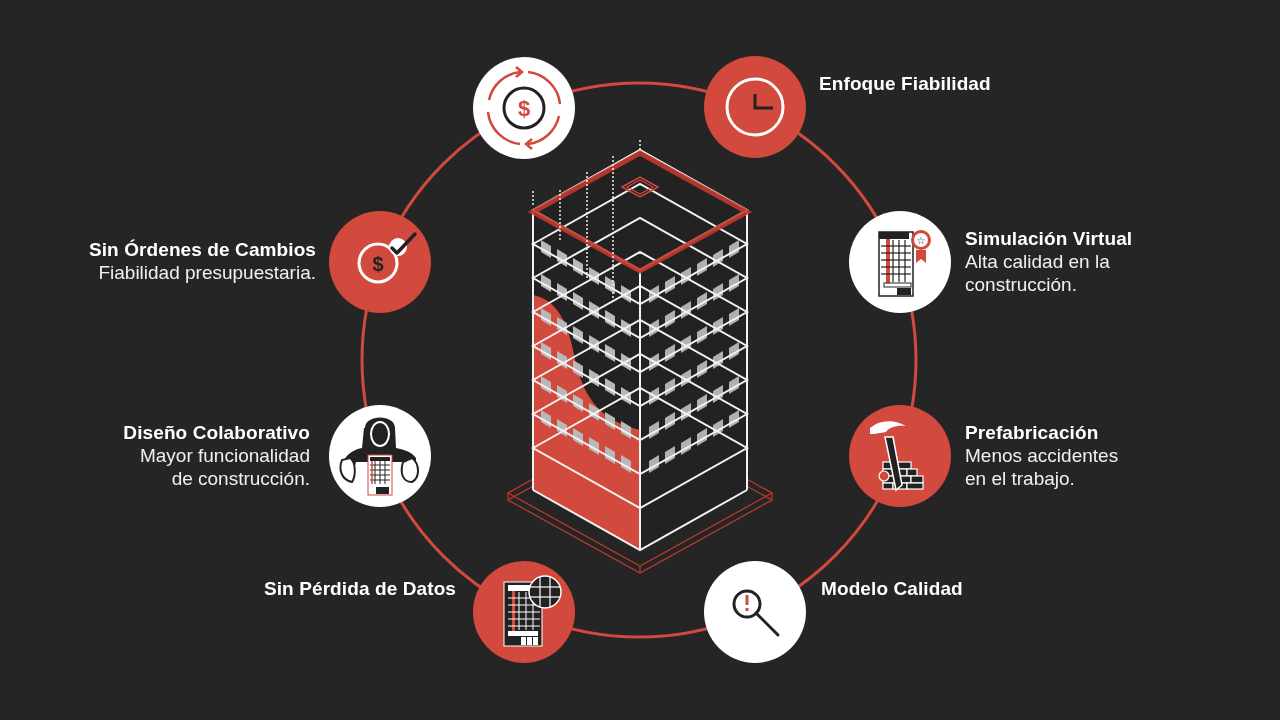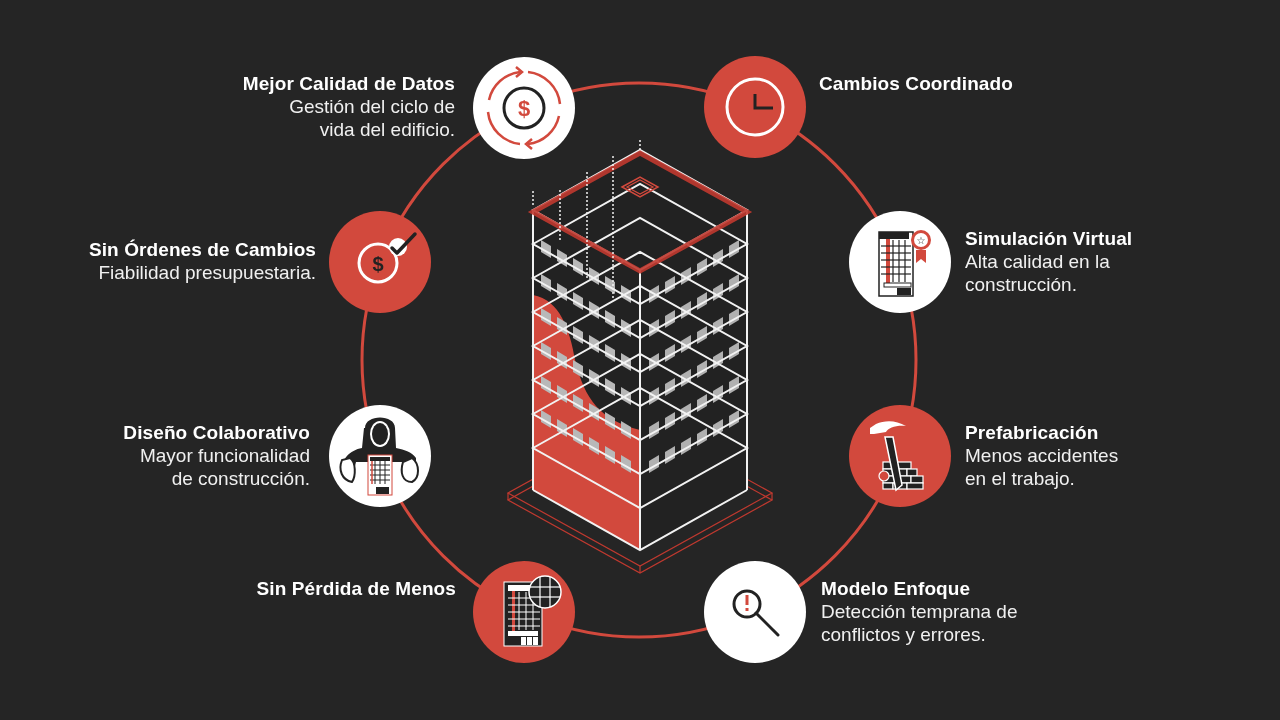--- a/index.html
+++ b/index.html
@@ -226,50 +226,43 @@
 
   <g>
     <circle cx="380" cy="262" r="51" fill="#d2493d"></circle>
     <circle cx="378" cy="263" r="19" fill="none" stroke="#fff" stroke-width="3"></circle>
     <text x="378" y="271" text-anchor="middle" font-family="Liberation Sans, sans-serif" font-weight="bold" font-size="20" fill="#222">$</text>
     <circle cx="398" cy="247" r="9" fill="#fff"></circle>
     <polyline points="392,248 397,253 415,234" fill="none" stroke="#222" stroke-width="3.5" stroke-linecap="round" stroke-linejoin="round"></polyline>
   </g>
 </svg>
 
-<div class="label left" style="left:95px;top:72px;">
-  <span class="title">Mejor Calidad de Datos</span>
-  <span class="desc">Gestión del ciclo de
-vida del edificio.</span>
-</div>
 
 <div class="label right" style="left:819px;top:72px;">
-  <span class="title">Cambios Coordinado</span>
+  <span class="title">Enfoque Fiabilidad</span>
 </div>
 
 <div class="label right" style="left:965px;top:227px;">
   <span class="title">Simulación Virtual</span>
   <span class="desc">Alta calidad en la
 construcción.</span>
 </div>
 
 <div class="label right" style="left:965px;top:421px;">
   <span class="title">Prefabricación</span>
   <span class="desc">Menos accidentes
 en el trabajo.</span>
 </div>
 
 <div class="label right" style="left:821px;top:577px;">
-  <span class="title">Modelo Enfoque</span>
-  <span class="desc">Detección temprana de
-conflictos y errores.</span>
+  <span class="title">Modelo Calidad</span>
 </div>
 
 <div class="label left" style="left:96px;top:577px;">
-  <span class="title">Sin Pérdida de Menos</span>
+  <span class="title">Sin Pérdida de Datos</span>
 </div>
 
 <div class="label left" style="left:-50px;top:421px;">
   <span class="title">Diseño Colaborativo</span>
   <span class="desc">Mayor funcionalidad
 de construcción.</span>
 </div>
 
 <div class="label left" style="left:-44px;top:238px;">
   <span class="title">Sin Órdenes de Cambios</span>

